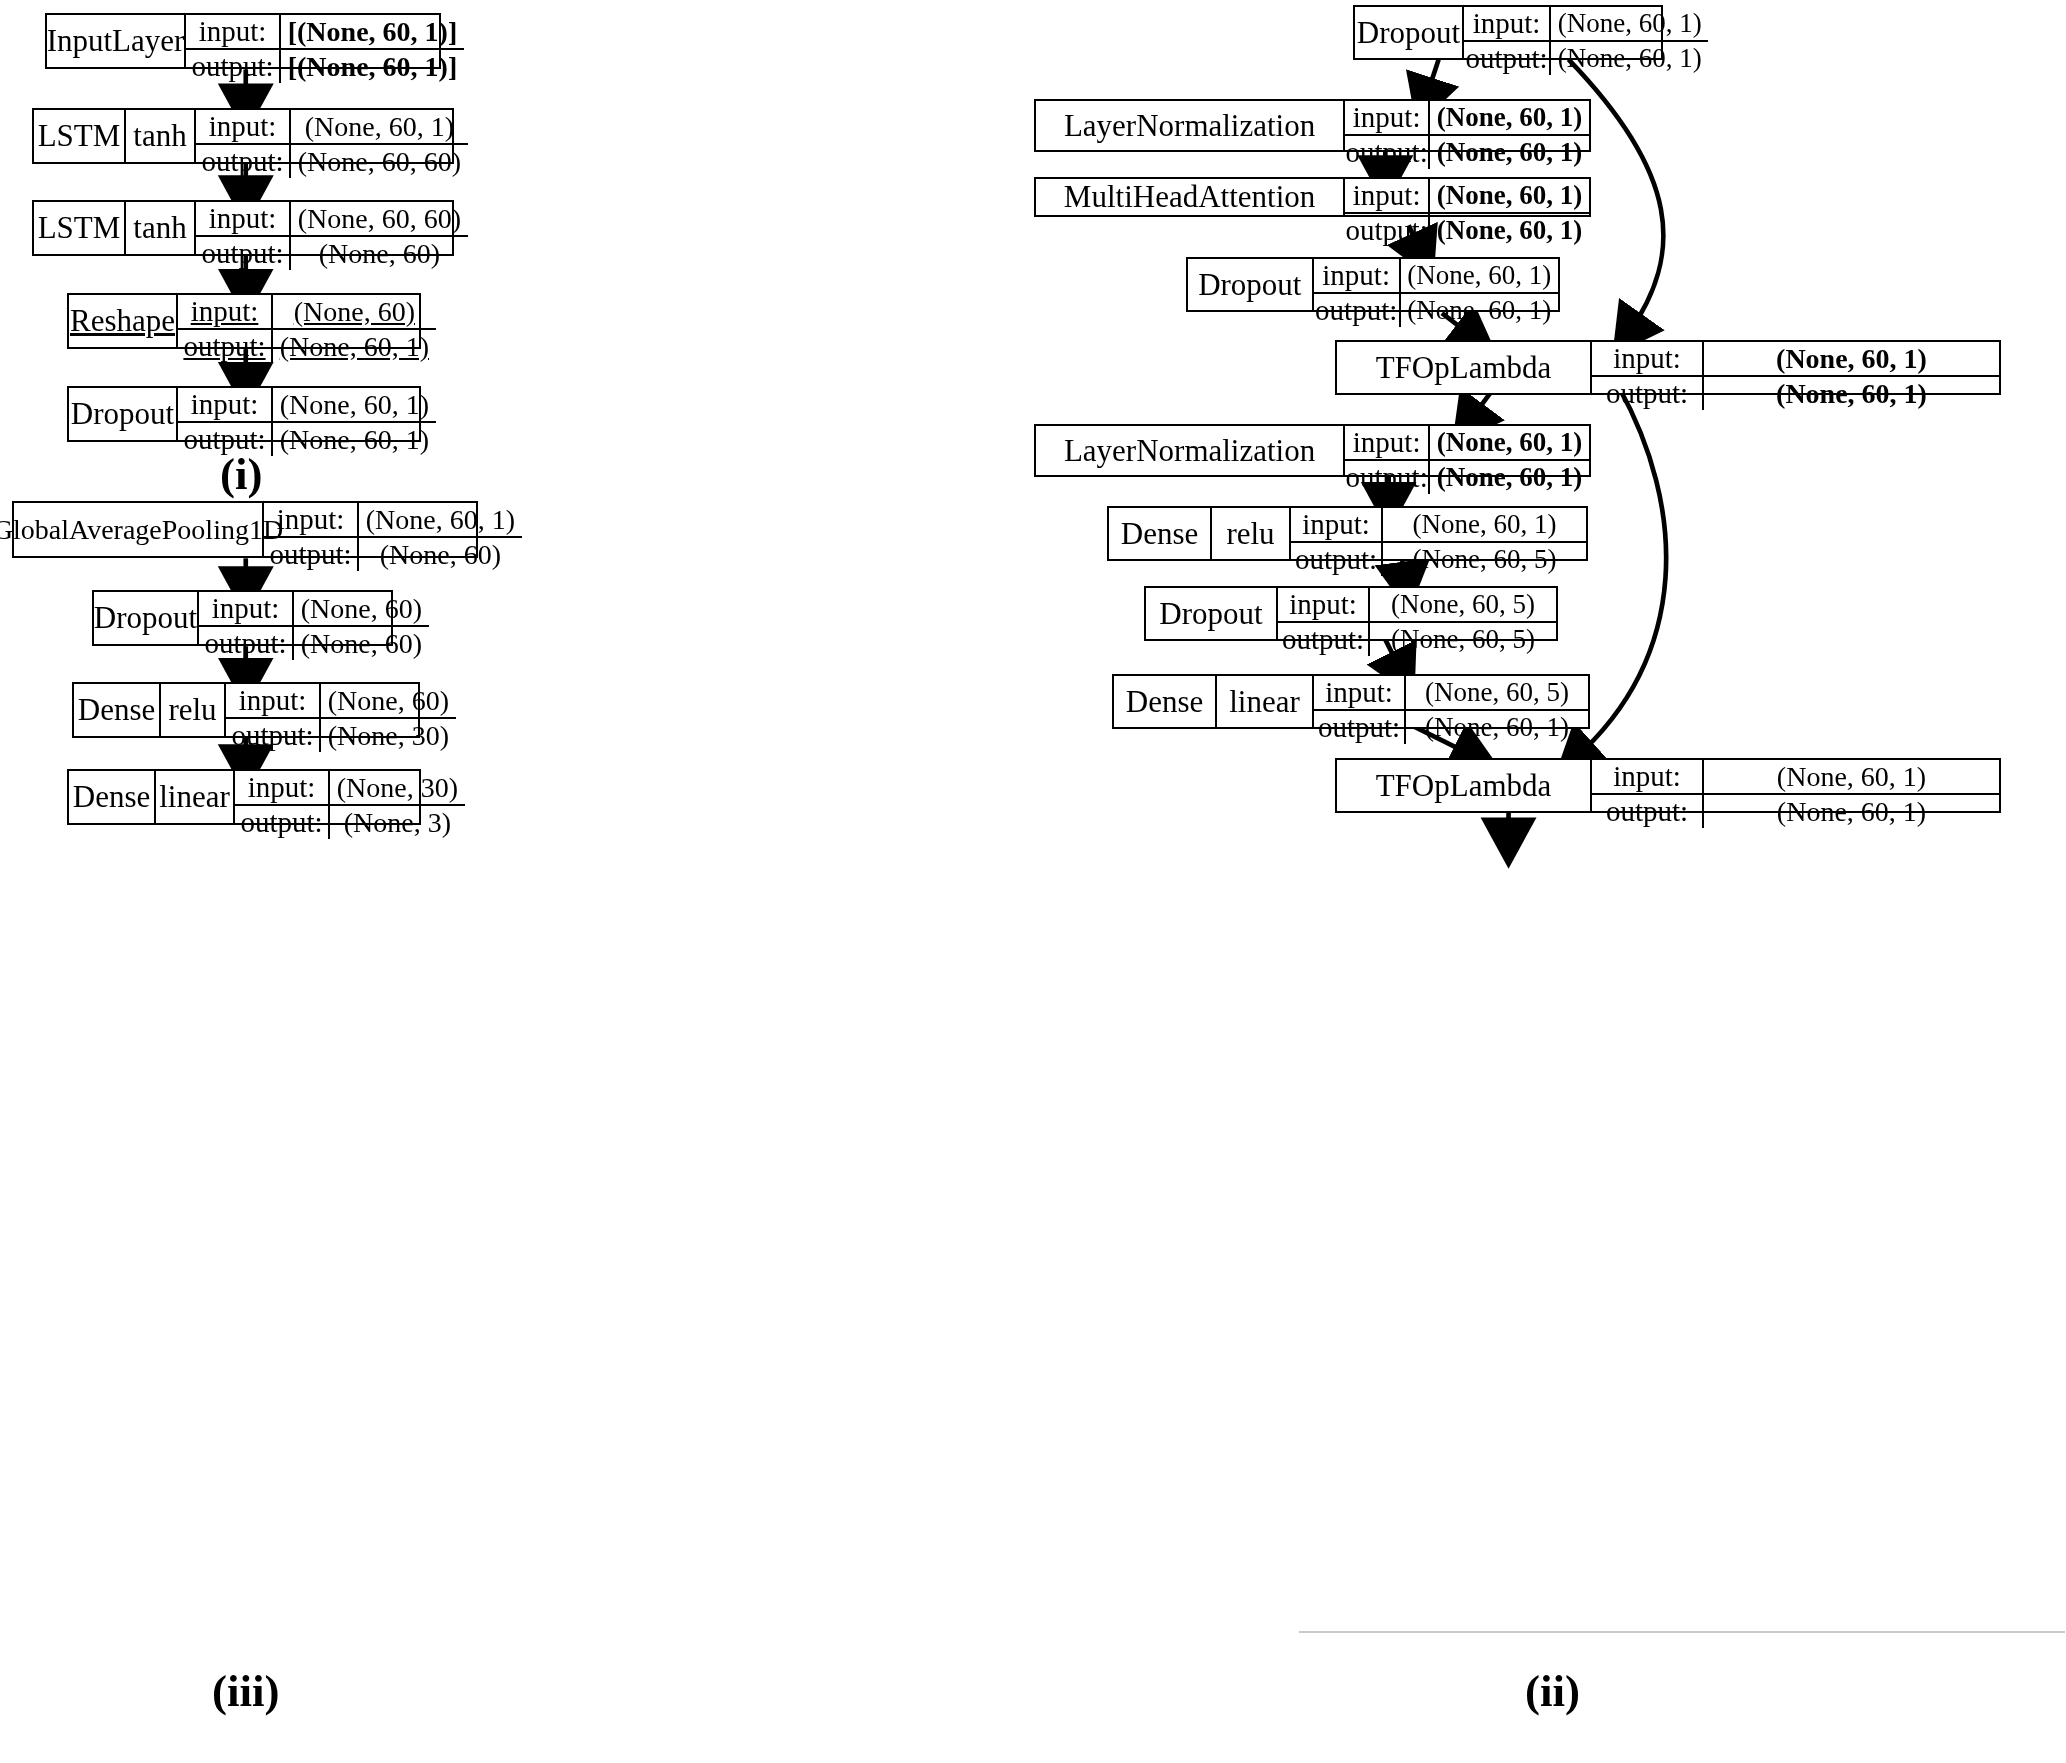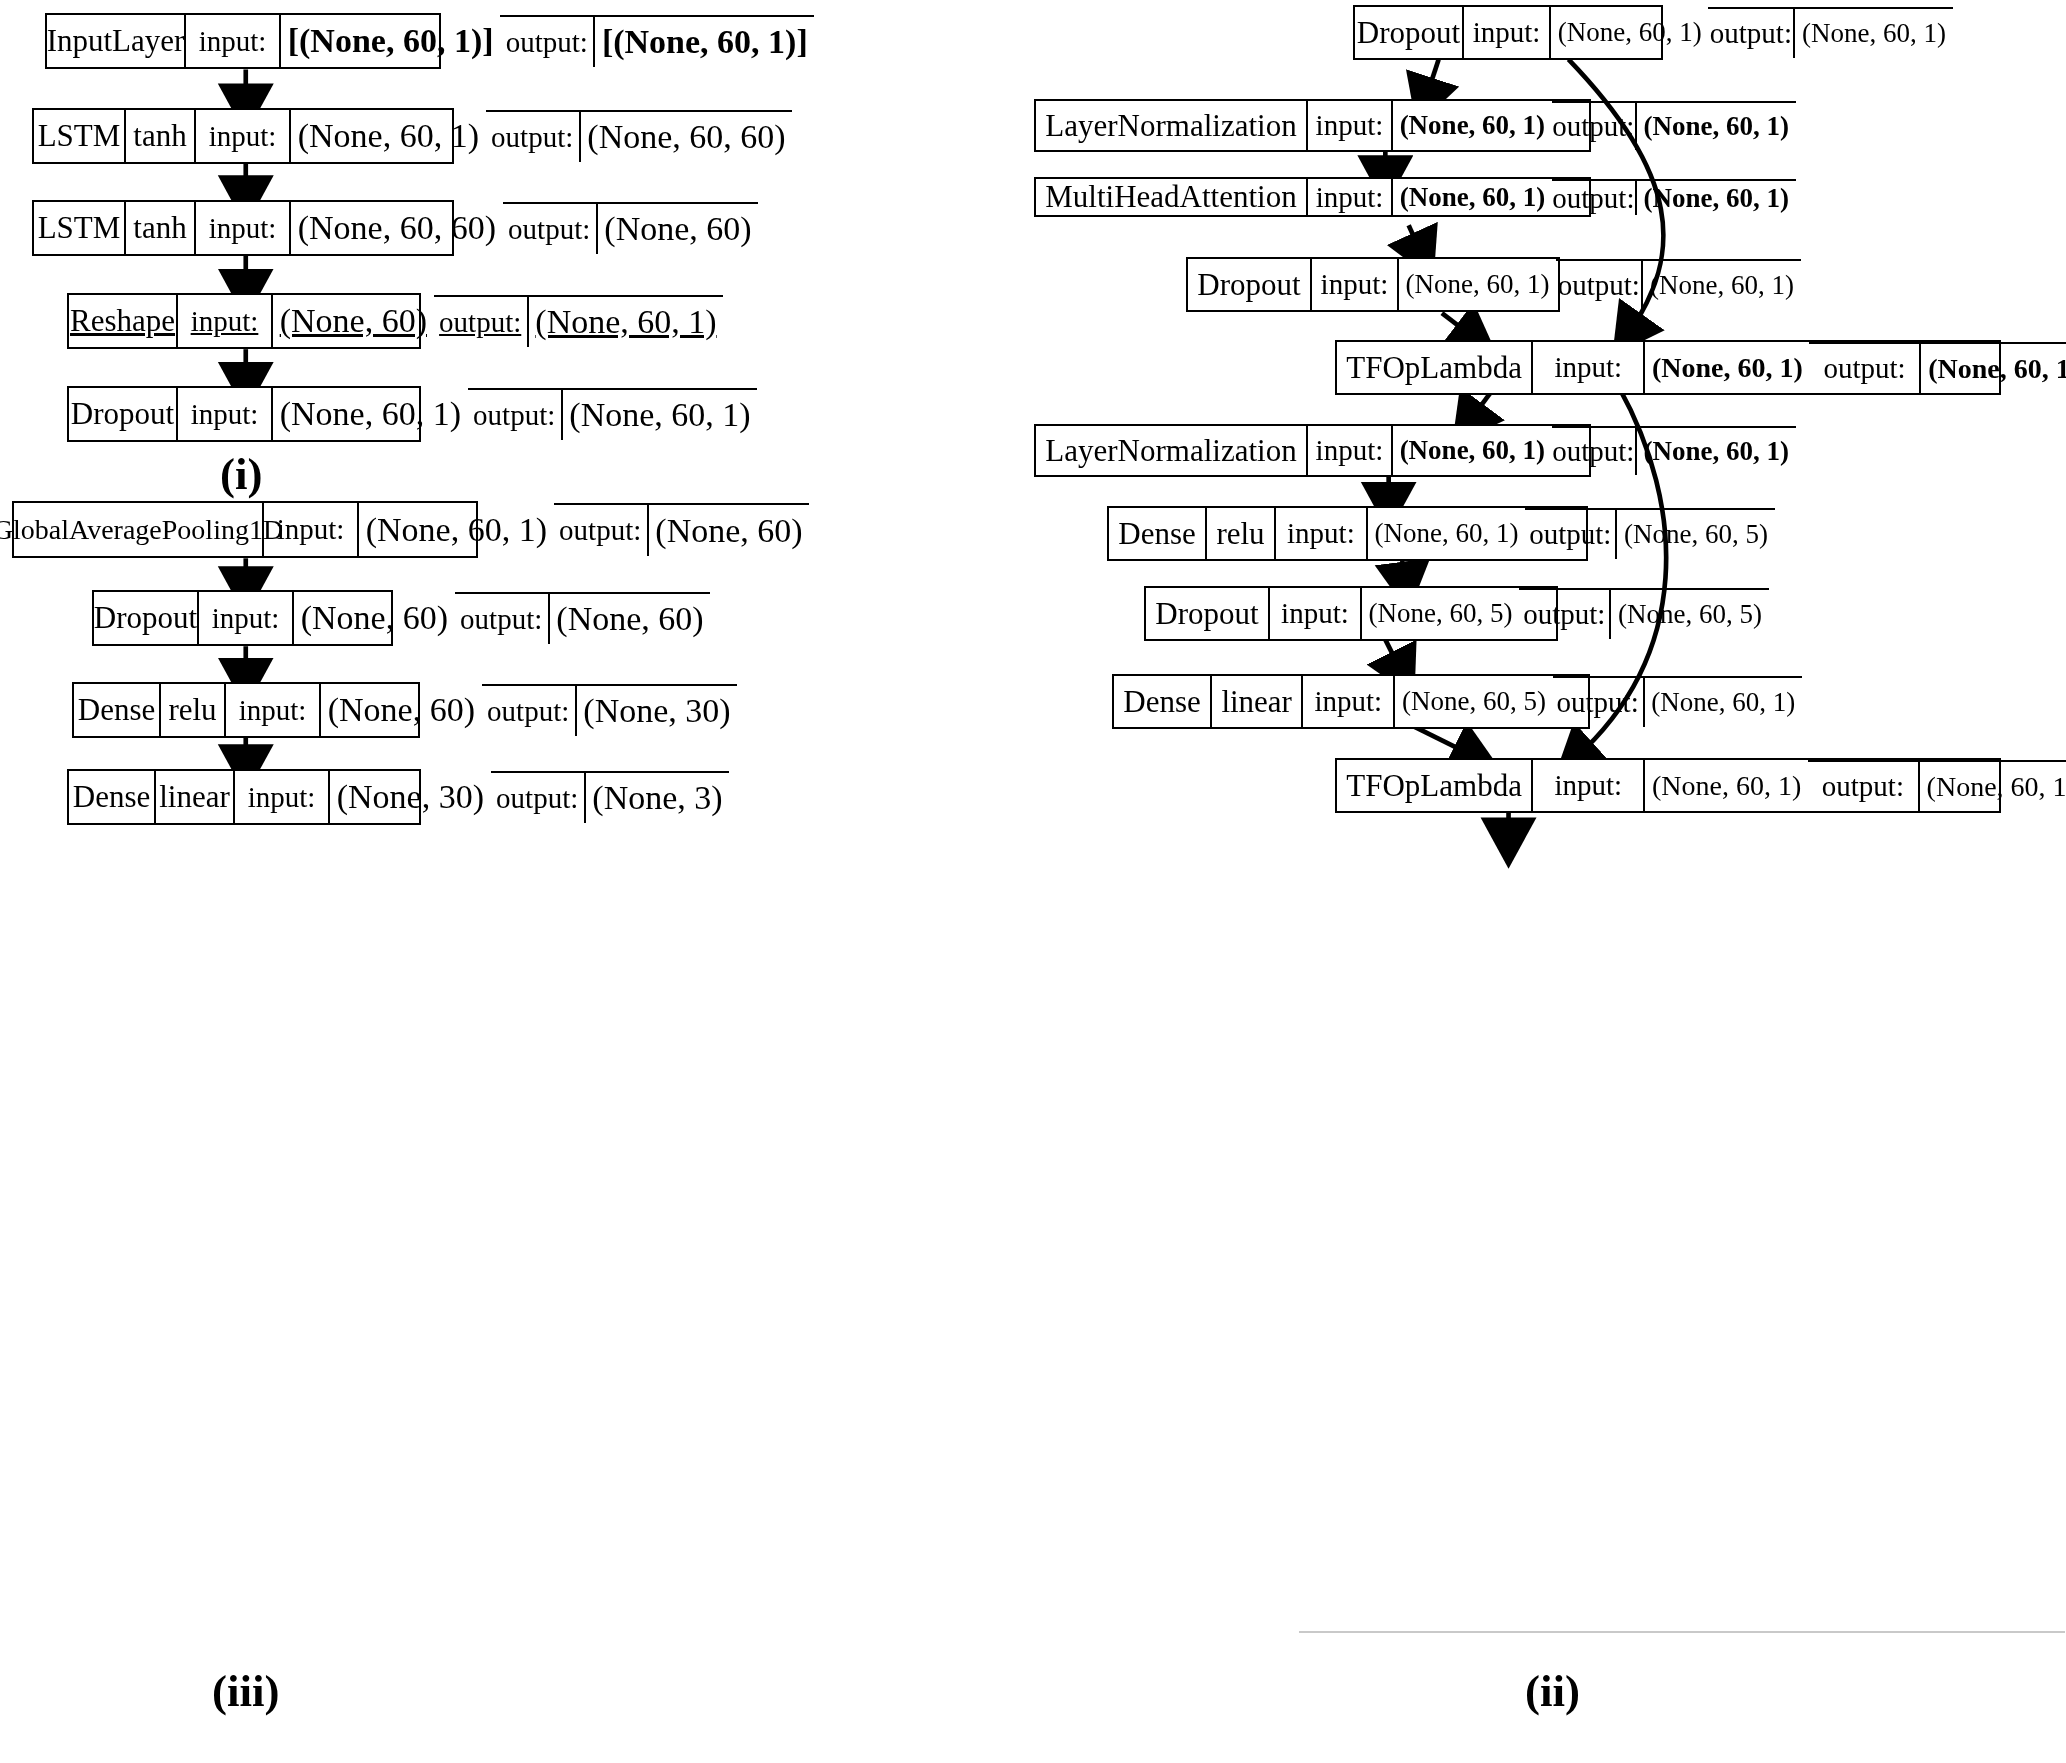--- a/index.html
+++ b/index.html
@@ -34,21 +34,21 @@
     padding: 0 9.3px;
     font-size: 31px;
     color: #000;
     white-space: nowrap;
   }
   .cell-act {
     border-left: 2px solid #000;
   }
   .io-wrap {
     display: flex;
-    flex-direction: row;
+    flex-direction: column;
     flex: 1 1 auto;
     border-left: 2px solid #000;
     box-sizing: border-box;
   }
   .io-row {
     display: flex;
     flex-direction: row;
     flex: 1 1 50%;
     box-sizing: border-box;
   }
@@ -64,21 +64,21 @@
     white-space: nowrap;
     padding: 0 6.7px;
   }
   .io-value {
     display: flex;
     align-items: center;
     justify-content: center;
     border-left: 2px solid #000;
     flex: 1 1 auto;
     box-sizing: border-box;
-    font-size: 34px;
+    font-size: 28px;
     white-space: nowrap;
     padding: 0 6.7px;
   }
   .io-value.bold, .io-label.bold { font-weight: bold; }
 
   
   .caption {
     position: absolute;
     font-size: 45px;
     font-weight: bold;

